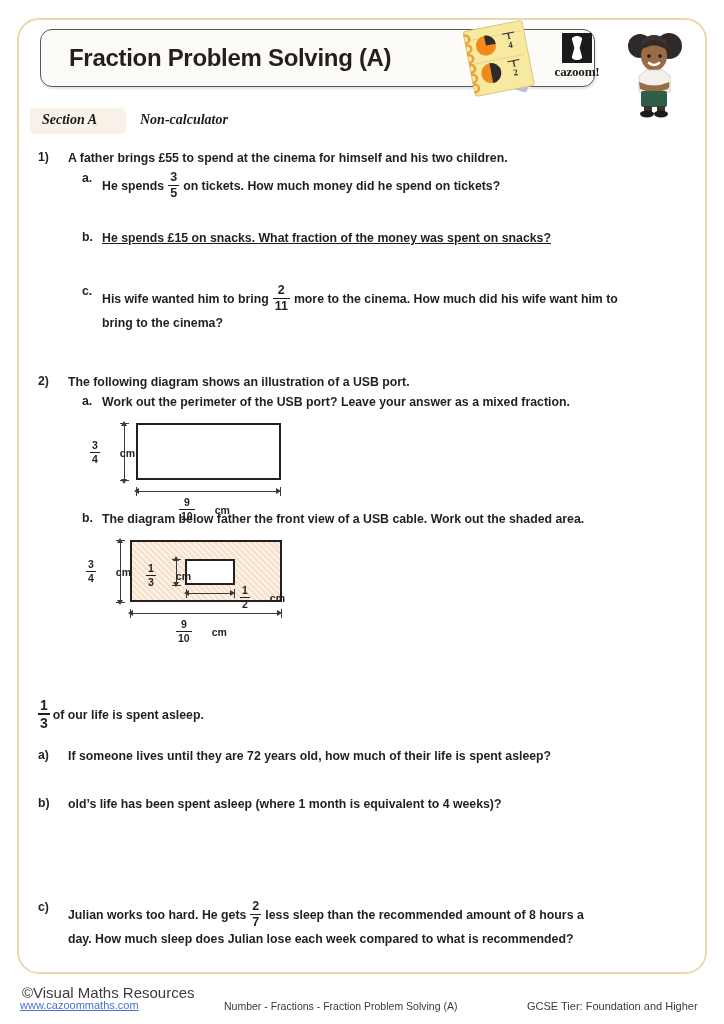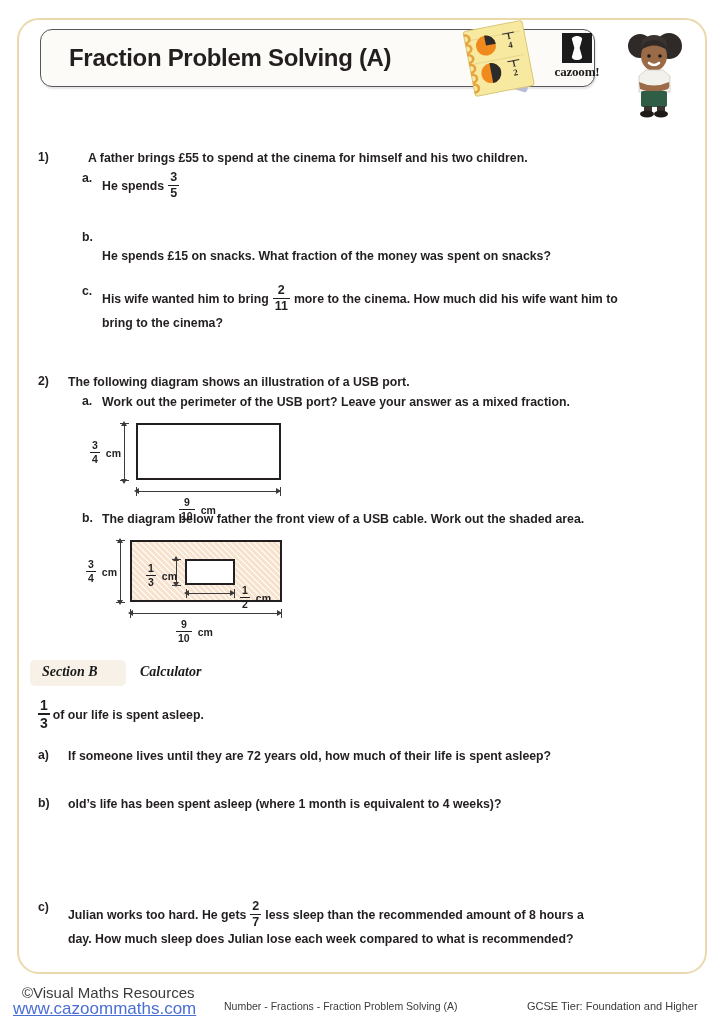--- a/index.html
+++ b/index.html
@@ -186,31 +186,31 @@
   .arr-left  { border-top: 3.2px solid transparent; border-bottom: 3.2px solid transparent; border-right: 5.5px solid #3b3b3b; }
   .arr-right { border-top: 3.2px solid transparent; border-bottom: 3.2px solid transparent; border-left: 5.5px solid #3b3b3b; }
 
   .dim-label {
     position: absolute;
     font-size: 11px;
     font-weight: bold;
     color: #231f20;
     white-space: nowrap;
   }
-  .dim-label .unit { font-size: 10.5px; margin-left: 4px; }
+  .dim-label .unit { font-size: 10.5px; margin-left: 18px; }
 
   
   .footer { position: absolute; left: 0; top: 0; width: 724px; }
   .f-copy {
     position: absolute; left: 22px; top: 984px;
     font-size: 15px; color: #3b3b3b;
   }
   .f-url {
-    position: absolute; left: 13px; top: 999px;
-    font-size: 17px; color: #4a6fd4;
+    position: absolute; left: 20px; top: 999px;
+    font-size: 11px; color: #4a6fd4;
     text-decoration: underline;
   }
   .f-mid {
     position: absolute; left: 224px; top: 1000px;
     font-size: 10.5px; color: #3b3b3b;
   }
   .f-right {
     position: absolute; left: 527px; top: 1000px;
     font-size: 11px; color: #3b3b3b;
   }
@@ -275,33 +275,38 @@
       <path d="M34 50 h17 l7 6 v16 h-31 v-16Z" fill="#f3f1ec" stroke="#cfcac0" stroke-width="0.8"></path>
       <path d="M27 62 q15 7 30 0 q1 5 -1 7 q-14 6 -28 0 Z" fill="#9b6a46"></path>
       <rect x="29" y="71" width="26" height="16" rx="2" fill="#2f5d46"></rect>
       <rect x="32" y="86" width="8" height="7" fill="#3a332f"></rect>
       <rect x="45" y="86" width="8" height="7" fill="#3a332f"></rect>
       <ellipse cx="35" cy="94" rx="7" ry="3.4" fill="#1d1a18"></ellipse>
       <ellipse cx="49" cy="94" rx="7" ry="3.4" fill="#1d1a18"></ellipse>
     </svg>
   </div>
 
+  <div class="section-head" style="left:30px; top:108px; width:300px;">
+    <div class="section-pill"></div>
+    <div class="section-name">Section A</div>
+    <div class="section-sub">Non-calculator</div>
+  </div>
 
   <div class="q-num" style="left:38px; top:150px;">1)</div>
-  <div class="q" style="left:68px; top:150px; width:620px;margin-left:20px;">A father brings £55 to spend at the cinema for himself and his two children.</div>
+  <div class="q" style="left:68px; top:150px; width:620px;">A father brings £55 to spend at the cinema for himself and his two children.</div>
 
   <div class="q-num" style="left:82px; top:171px;">a.</div>
   <div class="q" style="left:102px; top:171px; width:600px;">
     <span class="line">
-      <span>He spends</span><span class="frac"><span class="n">3</span><span class="bar"></span><span class="d">5</span></span>
+      <span>He spends</span><span class="frac"><span class="n">3</span><span class="bar"></span><span class="d">5</span></span><span>on tickets. How much money did he spend on tickets?</span>
     </span>
   </div>
 
   <div class="q-num" style="left:82px; top:230px;">b.</div>
-  <div class="q" style="left:102px; top:248px; width:600px;">He spends £15 on snacks. What fraction of the money was spent on snacks?</div>
+  <div class="q" style="left:102px; top:230px; width:600px;text-decoration:underline;">He spends £15 on snacks. What fraction of the money was spent on snacks?</div>
 
   <div class="q-num" style="left:82px; top:284px;">c.</div>
   <div class="q" style="left:102px; top:284px; width:600px;">
     <span class="line">
       <span>His wife wanted him to bring</span><span class="frac"><span class="n">2</span><span class="bar"></span><span class="d">11</span></span><span>more to the cinema. How much did his wife want him to</span>
     </span>
     <span class="line" style="margin-top:2px;">bring to the cinema?</span>
   </div>
 
   <div class="q-num" style="left:38px; top:374px;">2)</div>
@@ -369,25 +374,20 @@
     <div class="dim-h" style="left:44px; top:78px; width:149px;"></div>
     <div class="arrow arr-left" style="left:40px; top:75px;"></div>
     <div class="arrow arr-right" style="left:189px; top:75px;"></div>
     <div class="tick-v" style="left:42px; top:74px;"></div>
     <div class="tick-v" style="left:193px; top:74px;"></div>
     <div class="dim-label" style="left:86px; top:84px;">
       <span class="frac sm"><span class="n">9</span><span class="bar"></span><span class="d">10</span></span><span class="unit">cm</span>
     </div>
   </div>
 
-  <div class="section-head" style="left:30px; top:660px; width:300px;">
-    <div class="section-pill"></div>
-    <div class="section-name">Section B</div>
-    <div class="section-sub">Calculator</div>
-  </div>
 
   <div class="q" style="left:38px; top:698px; width:600px;">
     <span class="line">
       <span class="frac big"><span class="n">1</span><span class="bar"></span><span class="d">3</span></span><span>of our life is spent asleep.</span>
     </span>
   </div>
 
   <div class="q-num" style="left:38px; top:748px;">a)</div>
   <div class="q" style="left:68px; top:748px; width:620px;">If someone lives until they are 72 years old, how much of their life is spent asleep?</div>
 

